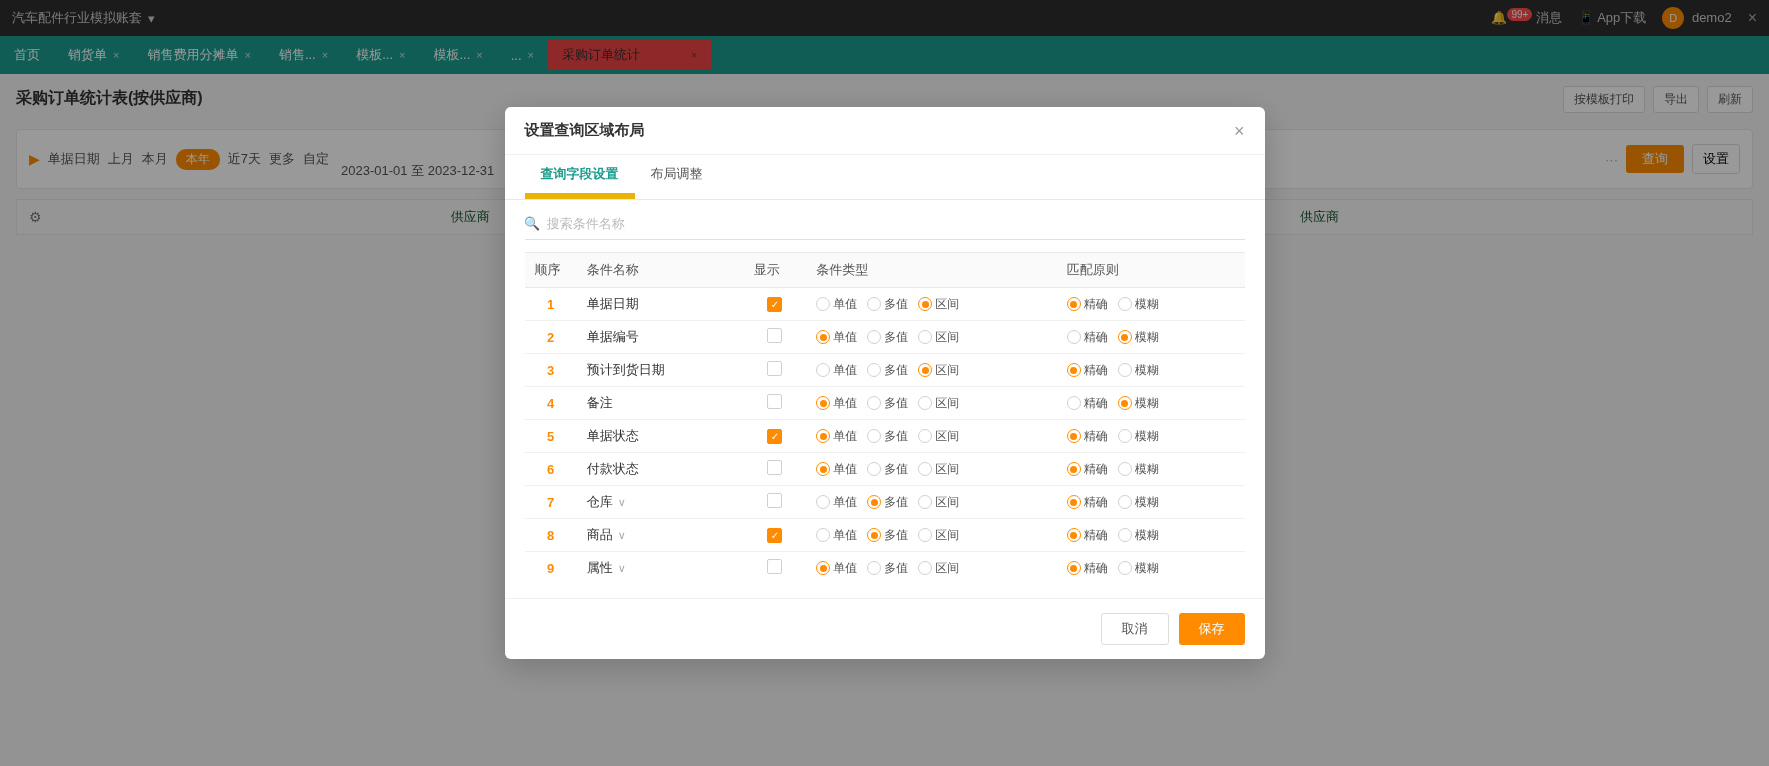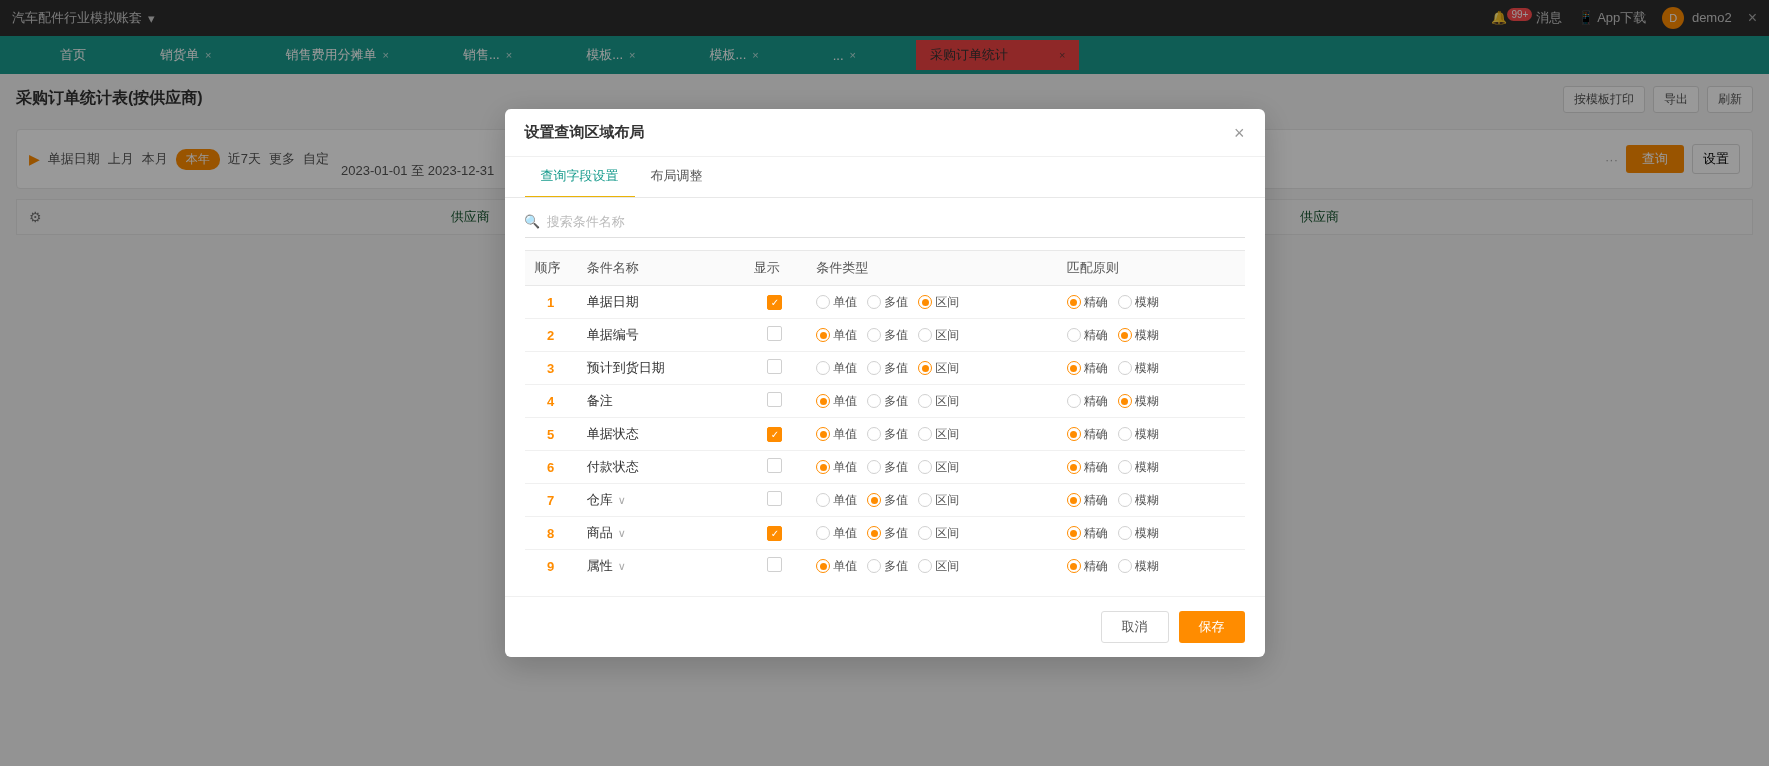--- a/index.html
+++ b/index.html
@@ -39,21 +39,20 @@
     .tab-item {
       padding: 0 14px;
       height: 30px;
       display: flex;
       align-items: center;
       color: white;
       font-size: 13px;
       cursor: pointer;
       white-space: nowrap;
       position: relative;
-      margin-left: 46px;
     }
     .tab-item.active {
       background: #ef4444;
       color: #333;
       gap: 45px;
     }
     .tab-item .tab-close {
       margin-left: 6px;
       font-size: 11px;
       opacity: 0.7;
@@ -194,22 +193,22 @@
     }
     .dialog-tab {
       padding: 10px 16px;
       font-size: 13px;
       cursor: pointer;
       color: #555;
       border-bottom: 2px solid transparent;
     }
     .dialog-tab.active {
       color: #1a9c8e;
-      border-bottom: 1px solid #eab308;
-      font-weight: normal;
+      border-bottom: 6px solid #eab308;
+      font-weight: bold;
     }
     .dialog-body {
       padding: 16px 20px;
       flex: 1;
       overflow: hidden;
       display: flex;
       flex-direction: column;
     }
     .search-box {
       display: flex;

